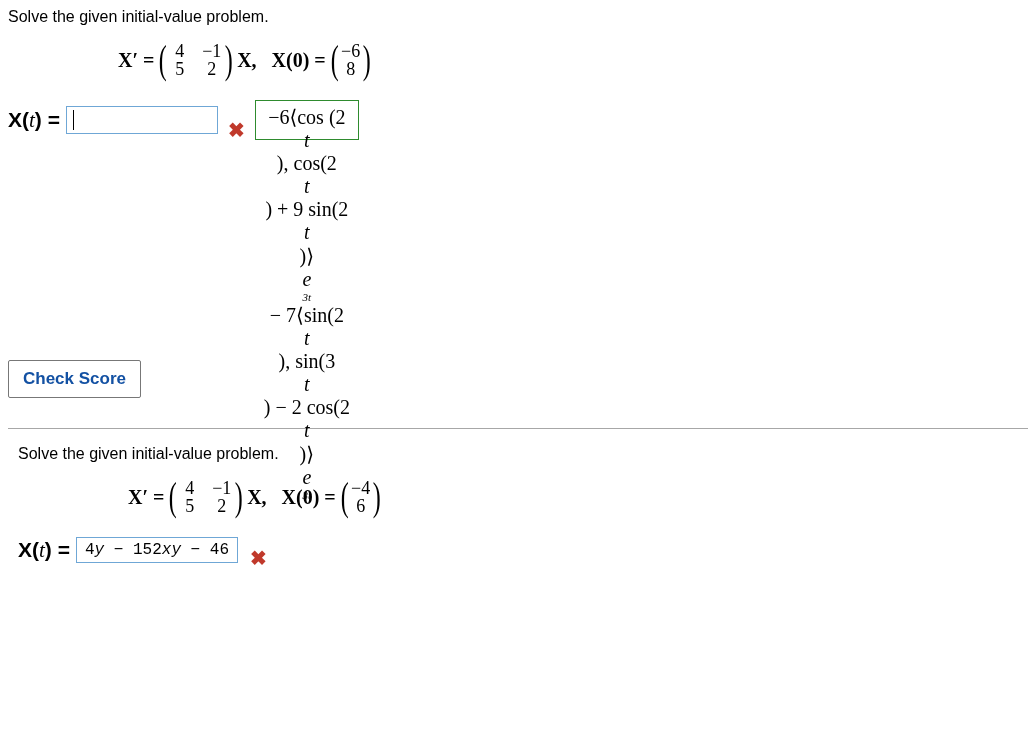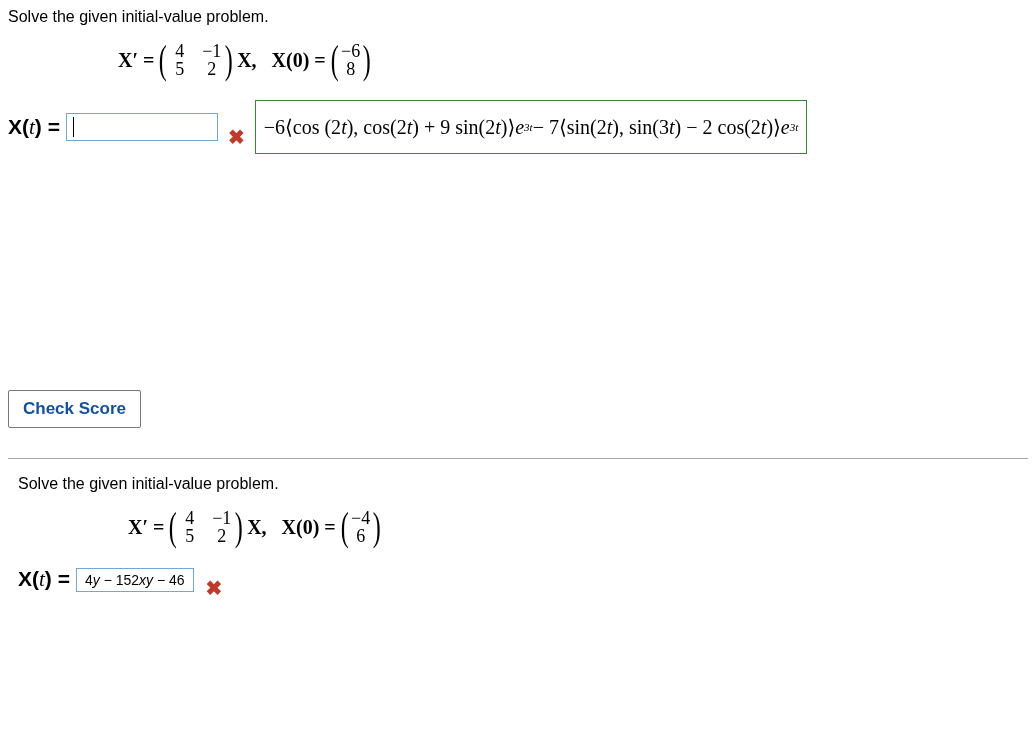--- a/index.html
+++ b/index.html
@@ -89,65 +89,66 @@
   }
   .x-mark {
     color: #c0392b;
     font-weight: bold;
     font-size: 20px;
     margin-left: 10px;
     margin-right: 10px;
   }
   .solution-box {
     border: 1px solid #2e8b2e;
-    padding: 11px 8px;
+    padding: 4px 8px;
     font-family: "Times New Roman", serif;
     font-size: 20px;
     display: inline-flex;
     align-items: center;
     height: 30px;
+    flex-direction: column;
   }
   .sup { font-size: 11px; vertical-align: super; font-style: italic; }
   .buttons-row {
     margin-top: 220px;
     display: flex;
     gap: 14px;
   }
   .btn {
     border: 1px solid #777;
     border-radius: 2px;
     padding: 8px 14px;
     font-family: Verdana, Geneva, sans-serif;
     font-size: 17px;
     font-weight: bold;
     background: #fff;
     cursor: pointer;
   }
-  .btn-check { color: #1351a3; margin-top: 16px; }
+  .btn-check { color: #1351a3; }
   .btn-hide  { color: #1351a3; }
   .btn-try   { color: #fff; background: #2a6fbf; border-color:#2a6fbf;}
   .hr {
     border: none;
     border-top: 1px solid #a7a7a7;
     margin: 30px 0 16px 0;
   }
   .problem2 {
     margin-left: 10px;
   }
   .answer-row2 {
     display: flex;
     align-items: center;
     margin-top: 6px;
     margin-left: 10px;
   }
   .input-filled {
     border: 1px solid #6fa7d6;
     padding: 3px 8px;
-    font-family: Liberation Sans, sans-serif;
-    font-size: 14px;
+    font-family: Liberation Mono, monospace;
+    font-size: 16px;
   }
   .x-mark2 {
     color: #c0392b;
     font-weight: bold;
     font-size: 20px;
     margin-left: 12px;
     position: relative;
     top: 8px;
   }
   .it { font-style: italic; }

